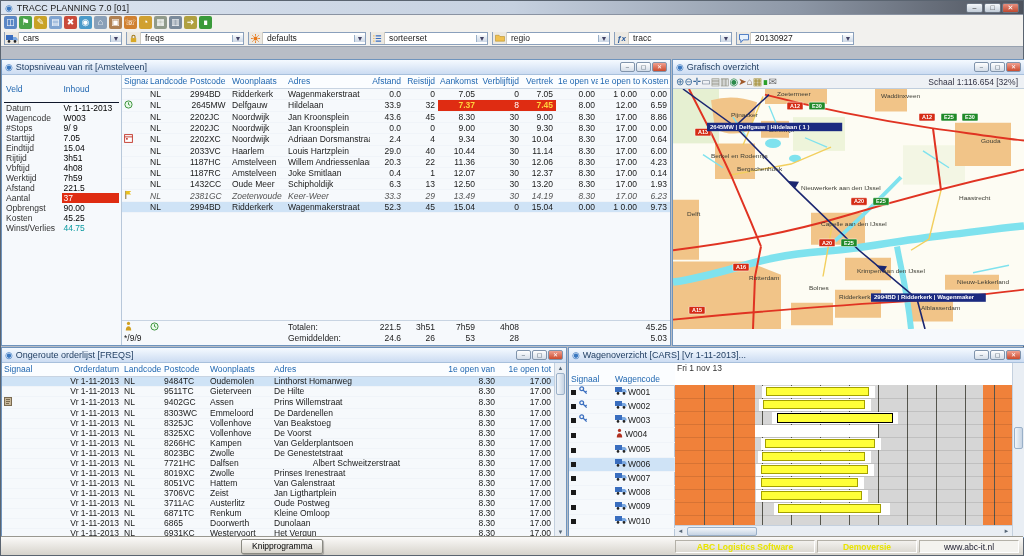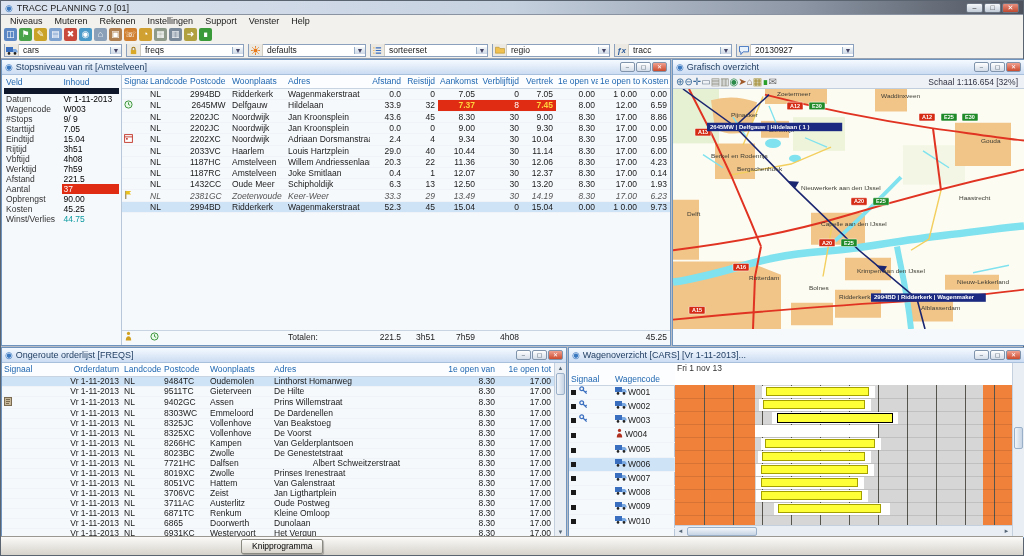--- a/index.html
+++ b/index.html
@@ -50,21 +50,21 @@
   tr.it td{font-style:italic;color:#555}
   td.red-y{background:#df2c12;color:#ffd33c;font-weight:bold}
   td.red-w{background:#df2c12;color:#fff}
   .cicon{display:inline-block;vertical-align:middle;margin-right:1px}
   .sq{display:inline-block;width:5px;height:5px;background:#1a1a1a;margin-right:2px}
 
   
   #stops-body{display:flex;height:270px}
   #props-wrap{width:120px;border-right:1px solid #b8c8da;padding:1px 2px}
   #props{width:100%;border-collapse:collapse;font-size:8.5px;table-layout:fixed}
-  #props th{color:#1f66b0;font-weight:normal;text-align:left;border-bottom:6px solid #0f172a;padding:1px 2px}
+  #props th{color:#1f66b0;font-weight:normal;text-align:left;border-bottom:1px solid #0f172a;padding:8px 2px}
   #props td{padding:0 2px;height:10px;line-height:10px;color:#333;white-space:nowrap;overflow:hidden}
   #props td.v{color:#000}
   #props td.alert{background:#df2c12;color:#fff}
   #props td.teal{color:#0a9aa0}
   #stops-grid-wrap{flex:1;position:relative}
   #stops-totals{position:absolute;left:0;bottom:2px;border-top:1px solid #c8d4e2}
   #stops-totals td{border-bottom:none;font-size:8.5px}
 
   
   #map-toolbar{height:14px;background:#eef1f5;border-bottom:1px solid #c0cedd;display:flex;align-items:center;gap:3px;padding:0 3px}
@@ -119,29 +119,20 @@
   <div class="titlebar">
     <span class="ptitle-ic" style="color:#3a78c0">◉</span>
     <span class="ttl">TRACC PLANNING 7.0 [01]</span>
     <span class="winbtns" id="winbtns">
         <span class="wb">–</span>
         <span class="wb">□</span>
         <span class="wb close">✕</span>
       </span>
   </div>
 
-  <div class="menubar">
-      <span>Niveaus</span>
-      <span>Muteren</span>
-      <span>Rekenen</span>
-      <span>Instellingen</span>
-      <span>Support</span>
-      <span>Venster</span>
-      <span>Help</span>
-    </div>
 
   <div class="toolbar1" id="toolbar1">
       <span class="tbicon" style="background: rgb(91, 135, 197);">◫</span>
       <span class="tbicon" style="background: rgb(74, 163, 74);">⚑</span>
       <span class="tbicon" style="background: rgb(201, 162, 39);">✎</span>
       <span class="tbicon" style="background: rgb(127, 163, 208);">▤</span>
       <span class="tbicon" style="background: rgb(201, 74, 58);">✖</span>
       <span class="tbicon" style="background: rgb(74, 154, 201);">◉</span>
       <span class="tbicon" style="background: rgb(138, 160, 184);">⌂</span>
       <span class="tbicon" style="background: rgb(176, 128, 80);">▣</span>
@@ -410,21 +401,21 @@
                   <td style="text-align: left;">2202XC</td>
                   <td style="text-align: left;">Noordwijk</td>
                   <td style="text-align: left;">Adriaan Dorsmanstraat</td>
                   <td style="text-align: right;">2.4</td>
                   <td style="text-align: right;">4</td>
                   <td style="text-align: right;">9.34</td>
                   <td style="text-align: right;">30</td>
                   <td style="text-align: right;">10.04</td>
                   <td style="text-align: right;">8.30</td>
                   <td style="text-align: right;">17.00</td>
-                  <td style="text-align: right;">0.95</td>
+                  <td style="text-align: right;">0.64</td>
                 </tr>
                 <tr>
                   <td style="text-align: left;"></td>
                   <td style="text-align: left;">NL</td>
                   <td style="text-align: left;">2033VC</td>
                   <td style="text-align: left;">Haarlem</td>
                   <td style="text-align: left;">Louis Hartzplein</td>
                   <td style="text-align: right;">29.0</td>
                   <td style="text-align: right;">40</td>
                   <td style="text-align: right;">10.44</td>
@@ -544,20 +535,35 @@
                   <td style="text-align: left;"></td>
                   <td style="text-align: left;">Totalen:</td>
                   <td style="text-align: right;">221.5</td>
                   <td style="text-align: right;">3h51</td>
                   <td style="text-align: right;">7h59</td>
                   <td style="text-align: right;">4h08</td>
                   <td style="text-align: right;"></td>
                   <td style="text-align: right;"></td>
                   <td style="text-align: right;"></td>
                   <td style="text-align: right;">45.25</td>
+                </tr>
+                <tr>
+                  <td style="text-align: left;">*/9/9</td>
+                  <td style="text-align: left;"></td>
+                  <td style="text-align: left;"></td>
+                  <td style="text-align: left;"></td>
+                  <td style="text-align: left;">Gemiddelden:</td>
+                  <td style="text-align: right;">24.6</td>
+                  <td style="text-align: right;">26</td>
+                  <td style="text-align: right;">53</td>
+                  <td style="text-align: right;">28</td>
+                  <td style="text-align: right;"></td>
+                  <td style="text-align: right;"></td>
+                  <td style="text-align: right;"></td>
+                  <td style="text-align: right;">5.03</td>
                 </tr>
               </tbody>
             </table>
         </div>
       </div>
     </div>
 
     <div class="panel" id="map-panel">
       <div class="ptitle">
         <span class="picon">◉</span>
@@ -1069,14 +1075,19 @@
         </div>
         <div class="vscroll">
           <div class="vthumb" style="top:64px"></div>
         </div>
       </div>
     </div>
   </div>
 
   <div id="taskbar">
     <button id="task-btn">Knipprogramma</button>
+    <div id="tsegs">
+        <div class="tseg yellow" style="min-width: 140px;">ABC Logistics Software</div>
+        <div class="tseg yellow" style="min-width: 100px;">Demoversie</div>
+        <div class="tseg url" style="min-width: 100px;">www.abc-it.nl</div>
+      </div>
   </div>
 </div>
 
 </body></html>

